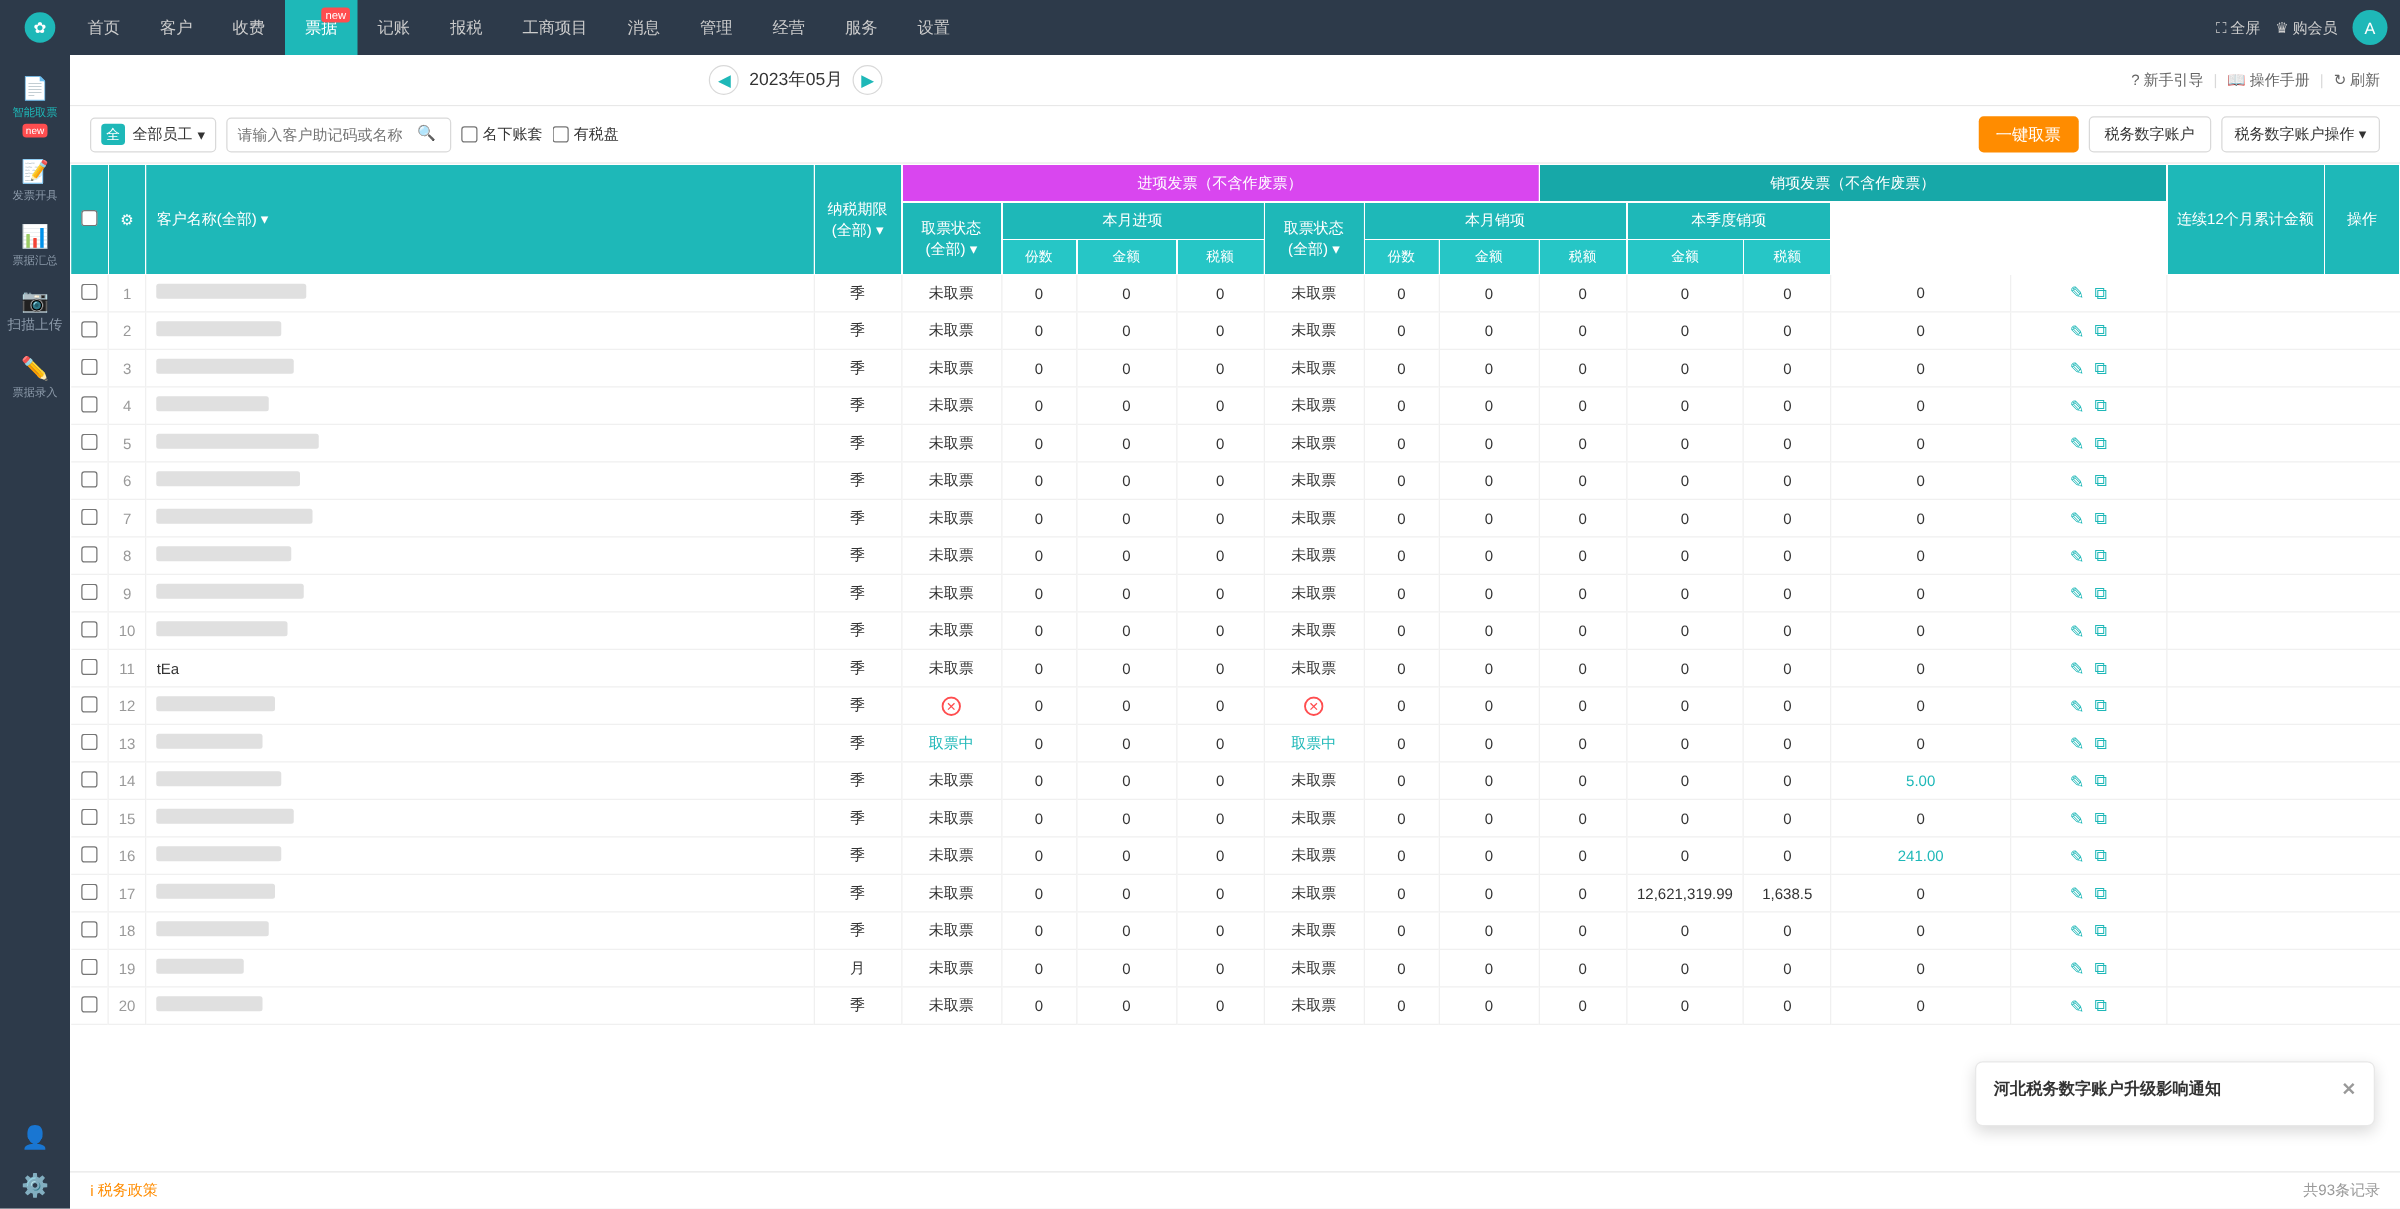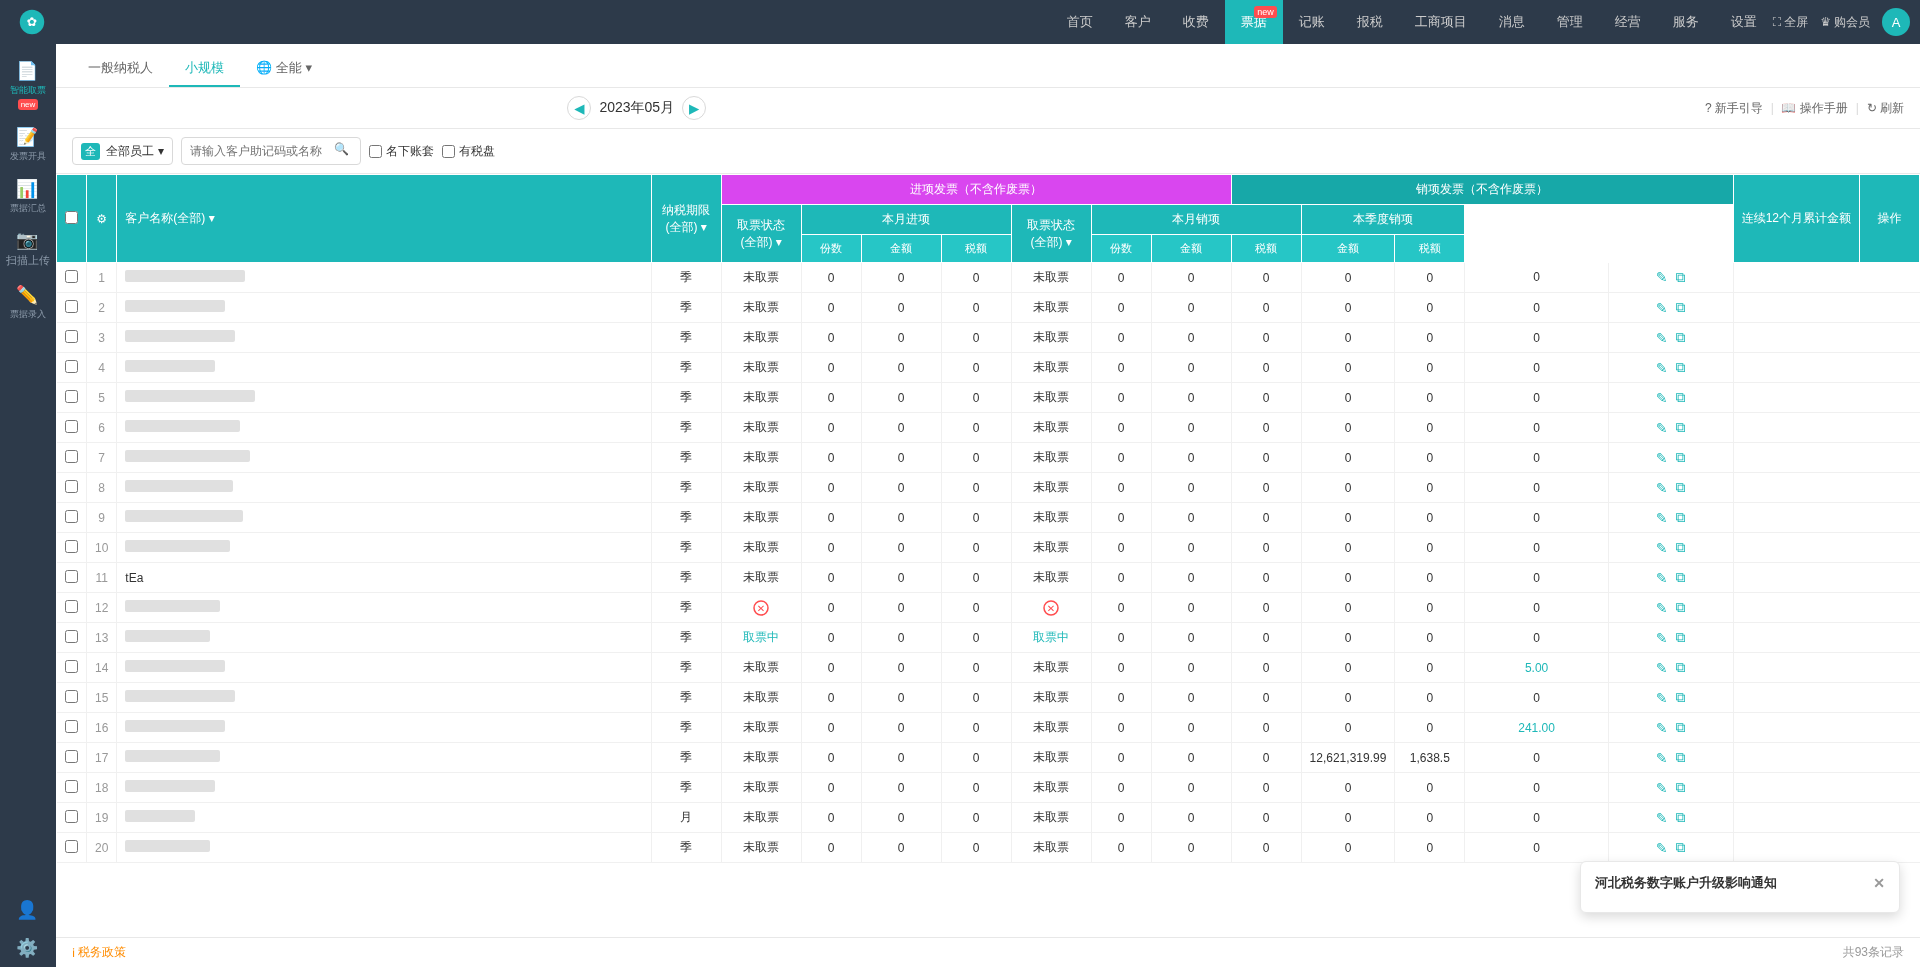--- a/index.html
+++ b/index.html
@@ -2,21 +2,21 @@
 <html><head>
   <meta charset="utf-8">
   <style>
     * { box-sizing: border-box; margin: 0; padding: 0; }
     body { font-family: 'Microsoft YaHei', Arial, sans-serif; font-size: 12px; background: #f0f2f5; color: #333; width: 1920px; min-height: 967px; overflow-x: hidden; }
 
     
     .top-nav { background: #2d3a4a; height: 44px; display: flex; align-items: center; padding: 0 10px; color: #ccc; }
     .top-nav .logo { width: 44px; height: 44px; display: flex; align-items: center; justify-content: center; }
     .top-nav .logo svg { width: 28px; height: 28px; }
-    .top-nav .nav-items { display: flex; flex: 1; justify-content: flex-end; }
+    .top-nav .nav-items { display: flex; flex: 1; }
     .top-nav .nav-item { padding: 0 16px; height: 44px; display: flex; align-items: center; color: #ccc; cursor: pointer; font-size: 13px; position: relative; }
     .top-nav .nav-item.active { background: #1eb8b8; color: #fff; }
     .top-nav .nav-item .badge-new { background: #ff4d4f; color: #fff; font-size: 9px; padding: 1px 3px; border-radius: 3px; position: absolute; top: 6px; right: 6px; }
     .top-nav .right-tools { margin-left: auto; display: flex; align-items: center; gap: 12px; color: #ccc; font-size: 12px; }
     .top-nav .right-tools span { cursor: pointer; display: flex; align-items: center; gap: 3px; }
     .top-nav .avatar { width: 28px; height: 28px; background: #1eb8b8; border-radius: 50%; display: flex; align-items: center; justify-content: center; color: #fff; font-size: 13px; cursor: pointer; }
 
     
     .layout { display: flex; height: calc(967px - 44px); }
     .sidebar { width: 56px; background: #2d3a4a; display: flex; flex-direction: column; align-items: center; padding-top: 8px; }
@@ -63,21 +63,21 @@
     tbody tr { border-bottom: 1px solid #f0f0f0; }
     tbody td { padding: 6px 8px; text-align: center; border-right: 1px solid #f0f0f0; color: #333; white-space: nowrap; }
     tbody td.left { text-align: left; }
     .tag-error { color: #ff4d4f; display: flex; align-items: center; justify-content: center; }
     .tag-fetching { color: #1eb8b8; }
     .blurred { background: #e0e0e0; border-radius: 2px; height: 12px; display: inline-block; }
     .action-icons { display: flex; align-items: center; justify-content: center; gap: 8px; }
     .action-icon { color: #1eb8b8; cursor: pointer; font-size: 14px; }
 
     
-    .notification-popup { position: fixed; right: 20px; bottom: 54px; width: 320px; background: #fff; border: 1px solid #e8e8e8; border-radius: 6px; box-shadow: 0 4px 12px rgba(0,0,0,0.15); z-index: 100; padding: 12px 14px; font-size: 12px; }
+    .notification-popup { position: fixed; right: 20px; bottom: 66px; width: 320px; background: #fff; border: 1px solid #e8e8e8; border-radius: 6px; box-shadow: 0 4px 12px rgba(0,0,0,0.15); z-index: 100; padding: 12px 14px; font-size: 12px; }
     .notification-popup .popup-title { font-size: 13px; font-weight: bold; color: #333; margin-bottom: 8px; display: flex; justify-content: space-between; align-items: center; }
     .notification-popup .close-btn { color: #999; cursor: pointer; font-size: 14px; }
     .notification-popup .popup-body { color: #555; line-height: 1.8; font-size: 12px; }
 
     
     .footer-bar { background: #fff; border-top: 1px solid #e8e8e8; padding: 6px 16px; display: flex; align-items: center; justify-content: space-between; font-size: 12px; color: #999; }
     .footer-bar .tax-policy { color: #ff8c00; cursor: pointer; display: flex; align-items: center; gap: 3px; }
 
     
     input[type=checkbox] { accent-color: #1eb8b8; cursor: pointer; }
@@ -184,29 +184,20 @@
         <span class="s-icon">👤</span>
       </div>
       <div class="sidebar-item">
         <span class="s-icon">⚙️</span>
       </div>
     </div>
   </div>
 
   <div class="main">
 
-    <div class="tabs-bar">
-      <div class="tab"><span>一般纳税人</span></div>
-      <div class="tab active"><span>小规模</span></div>
-      <div class="tab">
-        <span>🌐</span>
-        <span>全能</span>
-        <span>▾</span>
-      </div>
-    </div>
 
     <div class="toolbar">
       <div class="period-nav">
         <button class="arrow-btn">◀</button>
         <span class="period-text">2023年05月</span>
         <button class="arrow-btn">▶</button>
       </div>
       <div class="right-actions">
         <span>
             <span>?</span> 
@@ -236,20 +227,27 @@
         <span style="color:#bbb;">🔍</span>
       </div>
       <label class="checkbox-label">
         <input type="checkbox" style="">
         <span>名下账套</span>
       </label>
       <label class="checkbox-label">
         <input type="checkbox" style="">
         <span>有税盘</span>
       </label>
+      <div class="right-btns">
+        <button class="btn-primary">一键取票</button>
+        <button class="btn-default">税务数字账户</button>
+        <button class="btn-dropdown">
+          <span>税务数字账户操作 ▾</span>
+        </button>
+      </div>
     </div>
 
     <div class="table-container">
       <table>
         <thead>
           <tr>
             <th rowspan="3" class="col-checkbox"><input type="checkbox" style=""></th>
             <th rowspan="3" class="col-setting"><span>⚙</span></th>
             <th rowspan="3" class="col-customer">客户名称(全部) ▾</th>
             <th rowspan="3" class="col-period">纳税期限<br>(全部) ▾</th>

